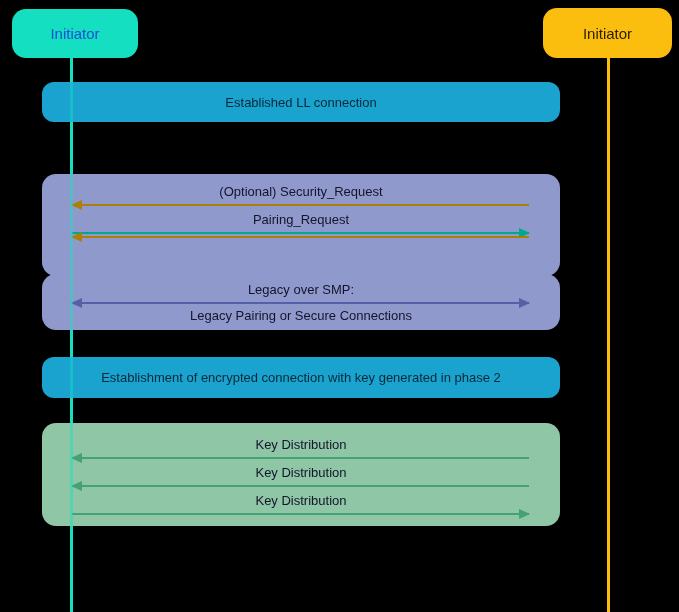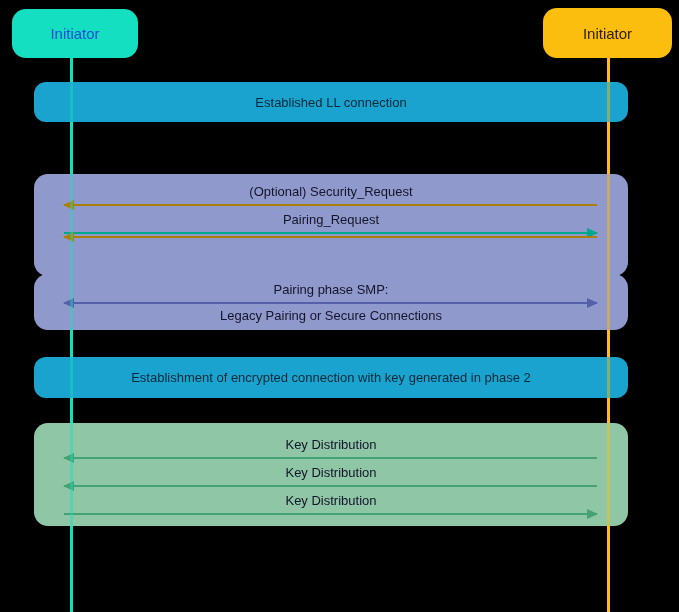--- a/index.html
+++ b/index.html
@@ -24,21 +24,21 @@
   .lifeline-over  { position:absolute; top:58px; height:554px; width:3px; z-index:3; }
   .lifeline-under.init, .lifeline-over.init { left:70px; }
   .lifeline-under.resp, .lifeline-over.resp { left:607px; }
   .lifeline-under.init { background:#14dfc0; }
   .lifeline-under.resp { background:#fcbe0e; }
   .lifeline-over.init { background:rgba(20,223,192,0.45); }
   .lifeline-over.resp { background:rgba(252,190,14,0.45); }
 
   
   .box {
-    position:absolute; left:34px; width:594px; z-index:1;
+    position:absolute; left:42px; width:518px; z-index:1;
     box-sizing:border-box; border-radius:14px;
   }
   .banner {
     background:#1aa3cf; color:#07293a; border-radius:12px;
     display:flex; align-items:center; justify-content:center;
     font-size:13px;
   }
   .banner1 { top:82px; height:40px; }
   .banner2 { top:357px; height:41px; }
   .phasebox1 { top:146px; height:102px; background:#9099cc; padding-top:8px;margin-top:28px; }
@@ -101,21 +101,21 @@
       <div class="line"></div>
       <div class="head-r"></div>
     </div>
     <div class="msg-arrow gold">
       <div class="line"></div>
       <div class="head-l"></div>
     </div>
   </div>
 
   <div class="box phasebox2">
-    <div class="msg-label first">Pairing phase SMP:</div>
+    <div class="msg-label first">Legacy over SMP:</div>
     <div class="msg-arrow indigo">
       <div class="line"></div>
       <div class="head-l"></div>
       <div class="head-r"></div>
     </div>
     <div class="msg-label tight">Legacy Pairing or Secure Connections</div>
   </div>
 
   <div class="box banner banner2">
     <span>Establishment of encrypted connection with key generated in phase 2</span>

